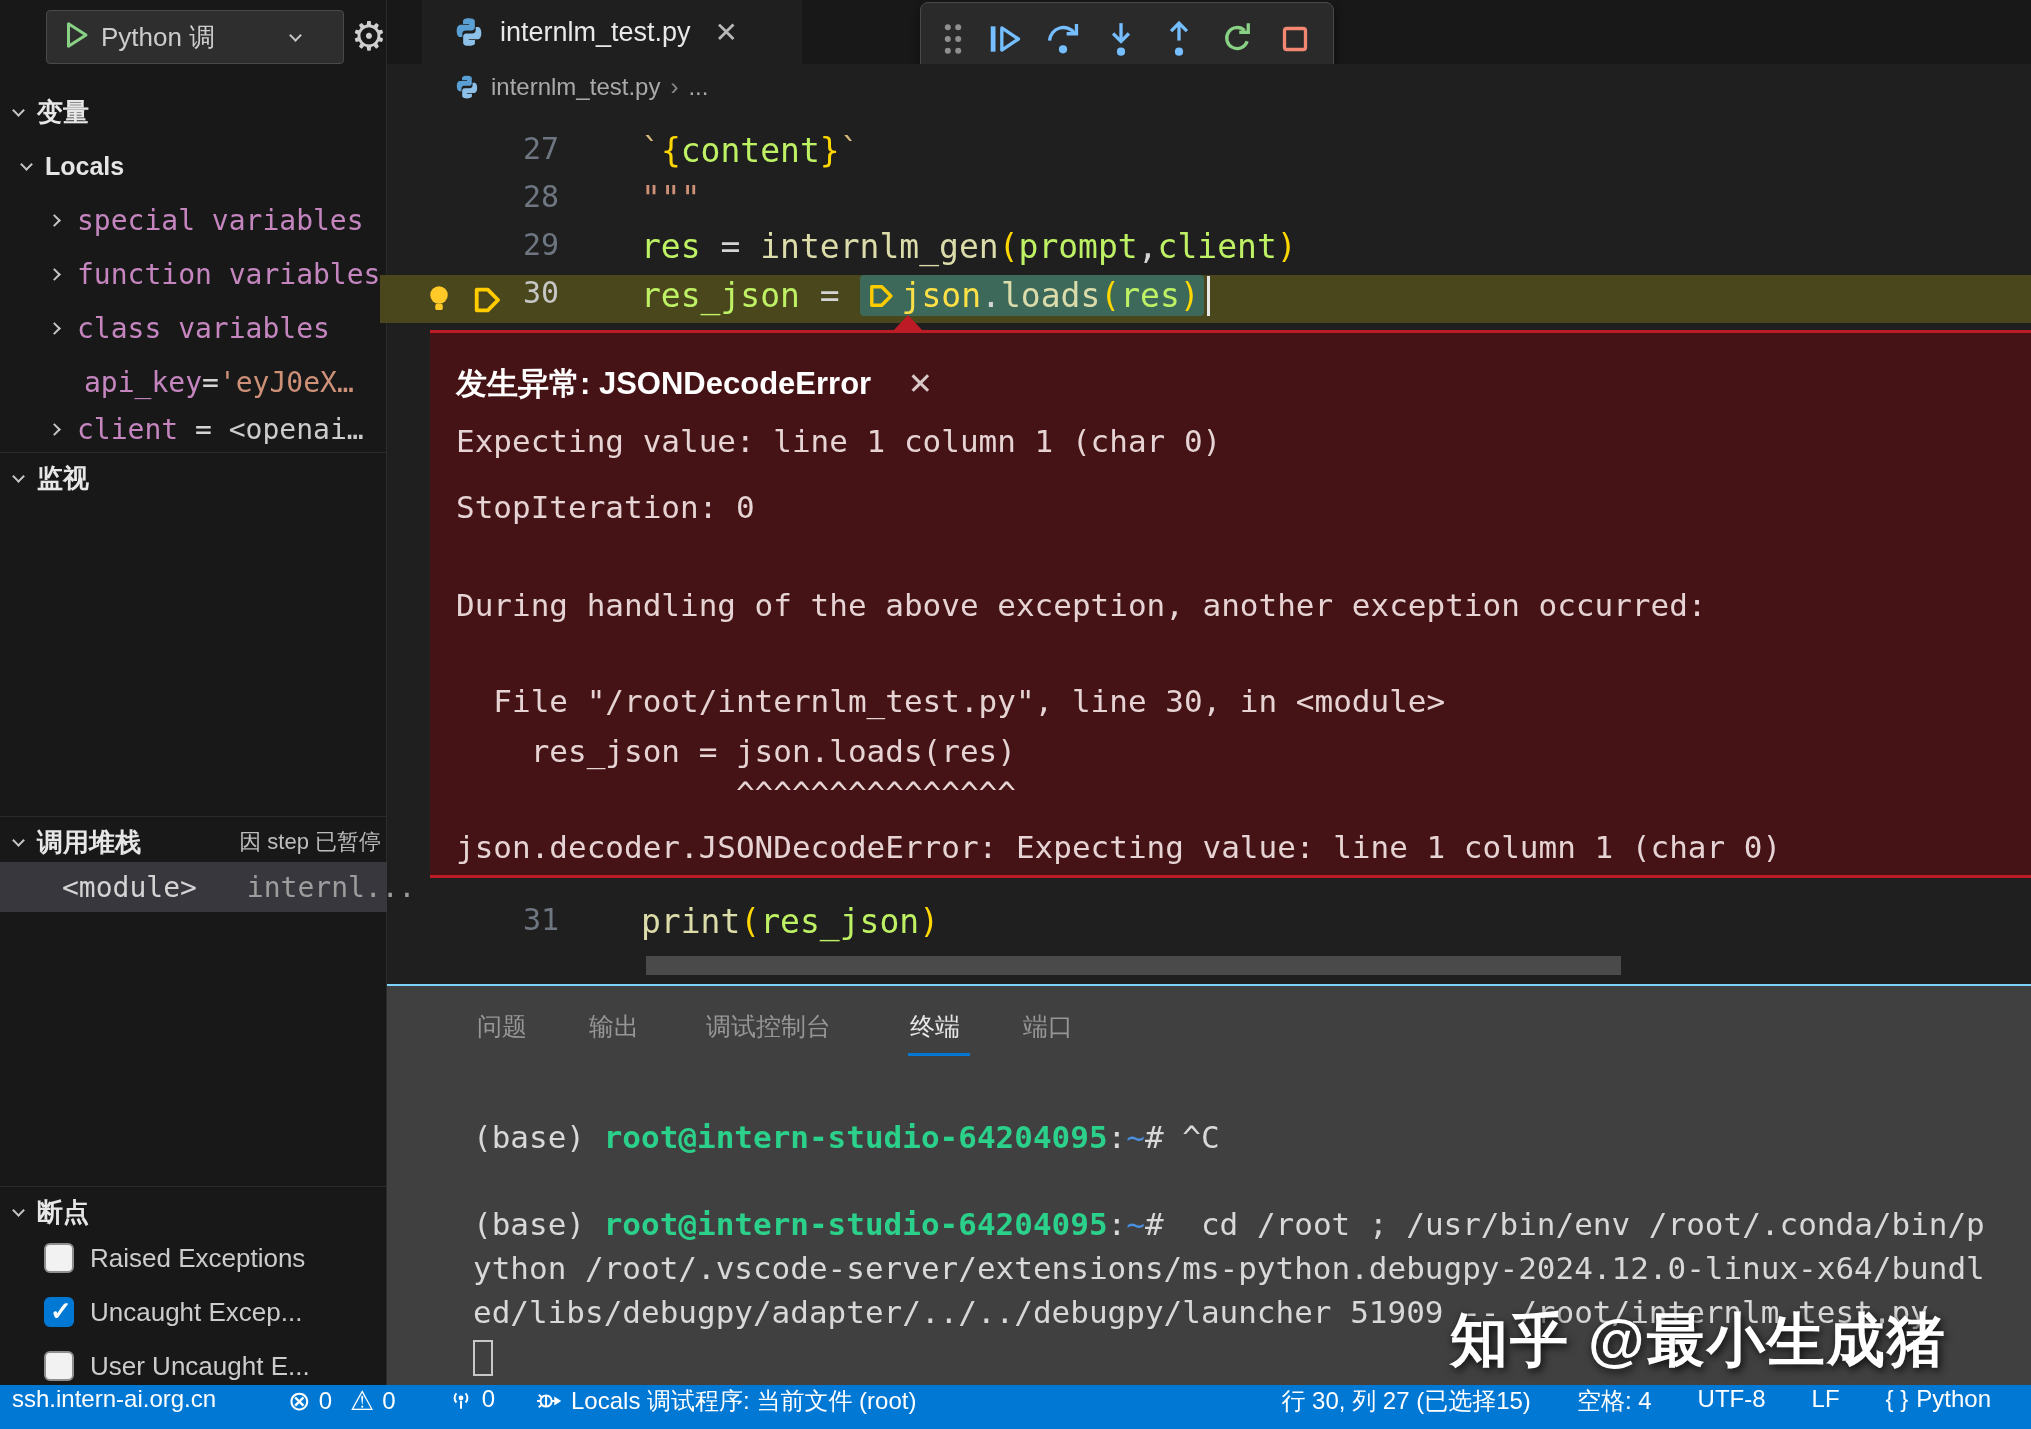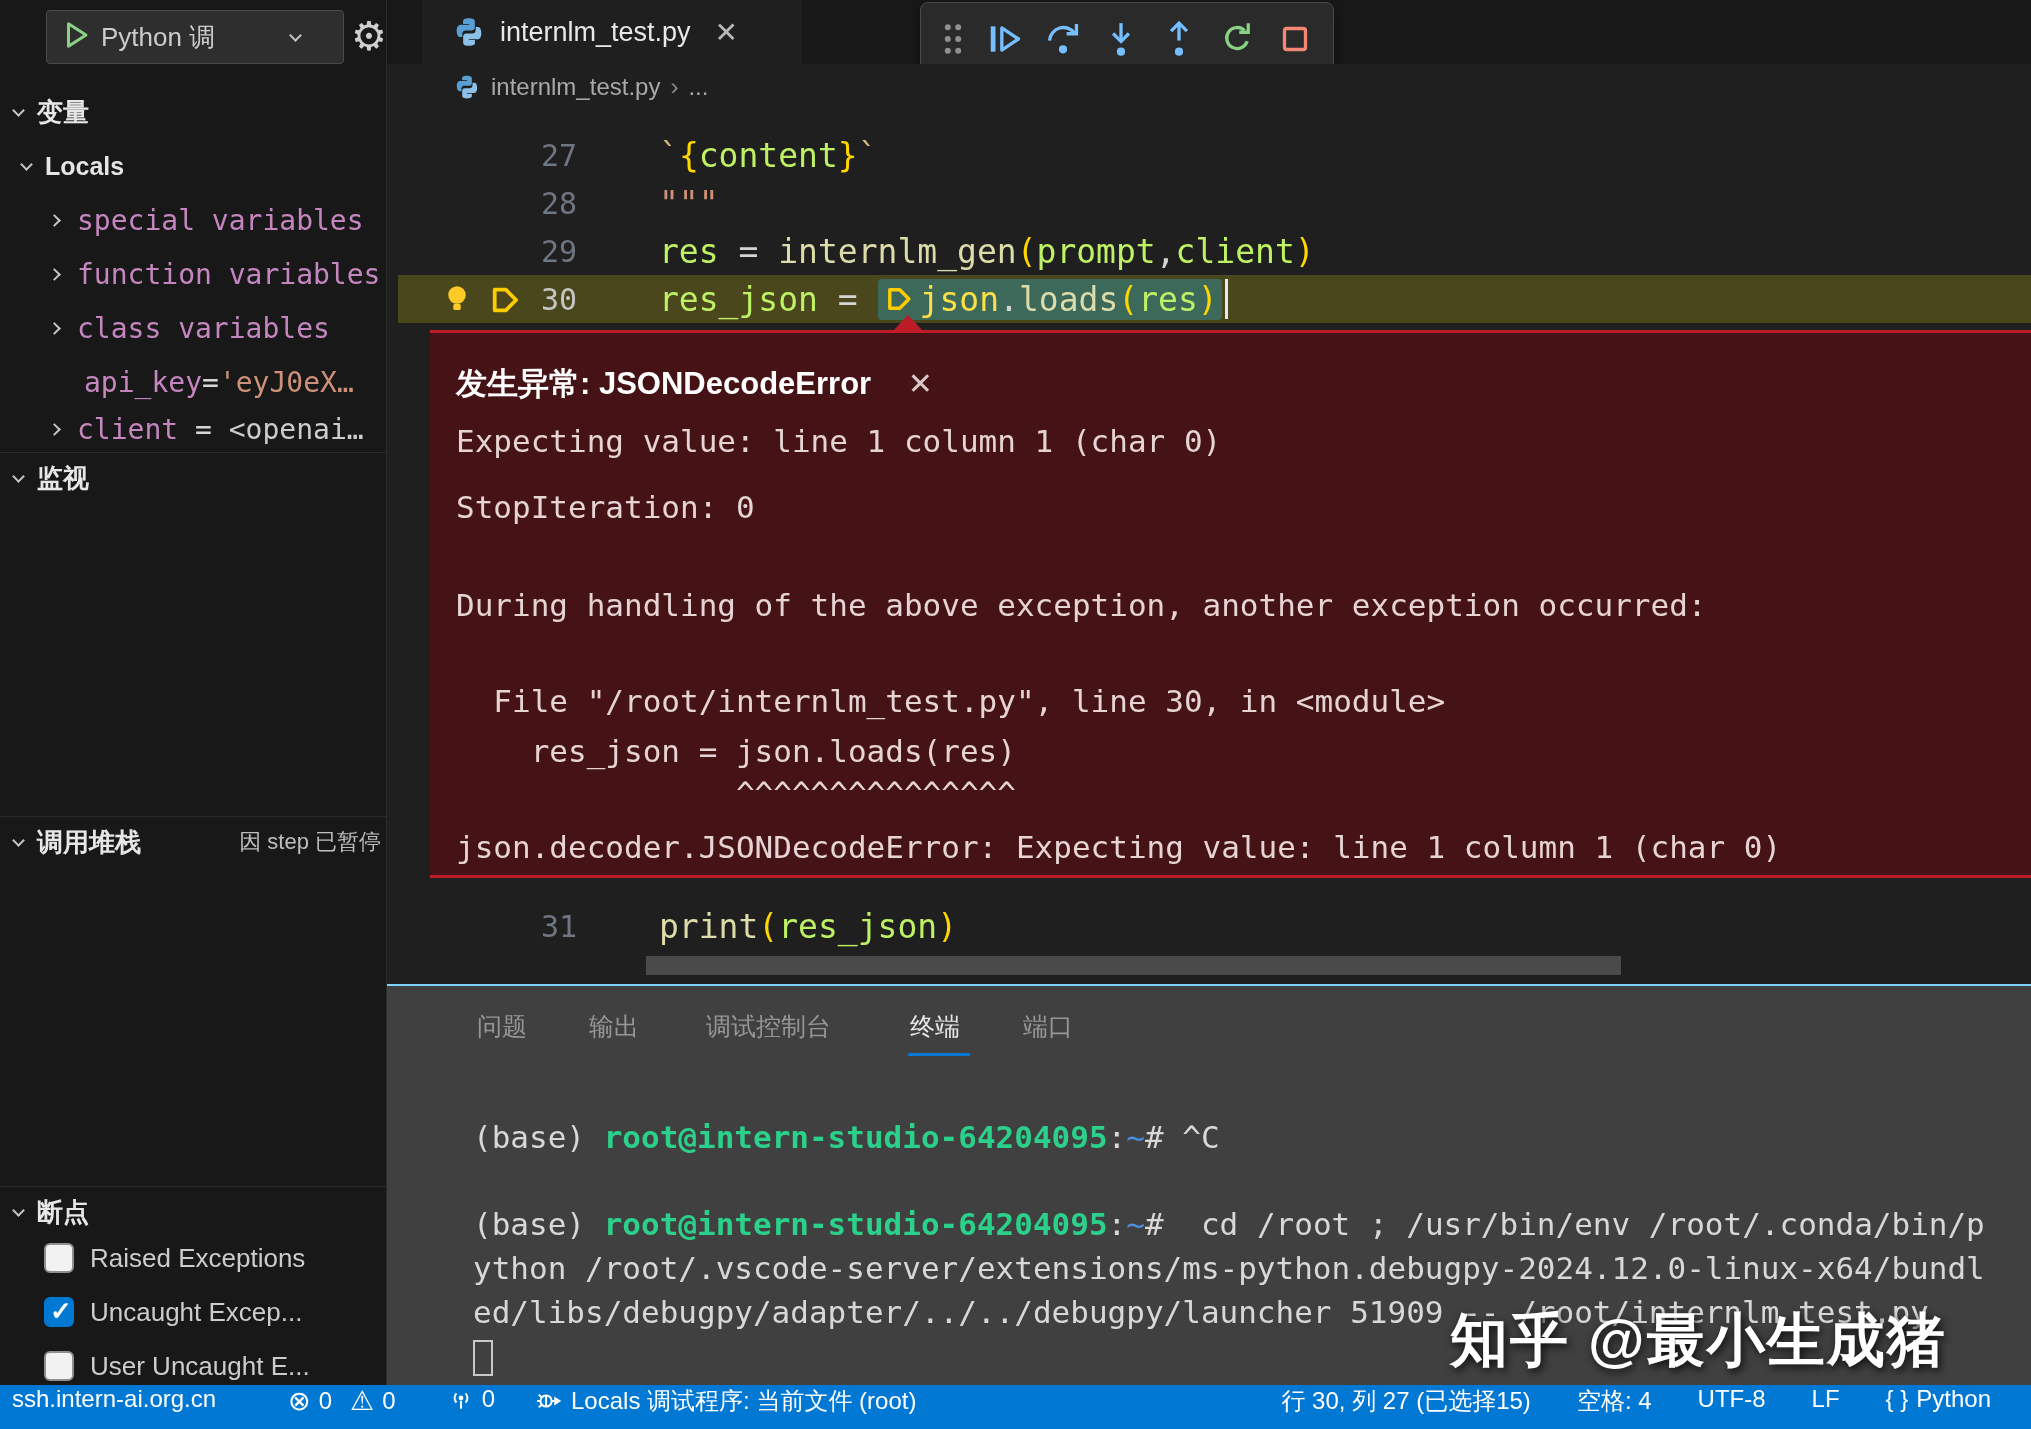--- a/index.html
+++ b/index.html
@@ -45,21 +45,21 @@
   .toolbar { position:absolute; left:920px; top:2px; height:74px; background:#2a2a2b;
              border:1px solid #4a4a4a; border-radius:8px; box-shadow:0 3px 10px rgba(0,0,0,.45);
              display:flex; align-items:center; gap:14px; padding:0 16px; }
   .tbtn { width:44px; height:50px; display:flex; align-items:center; justify-content:center; cursor:pointer; }
   .breadcrumb { position:absolute; left:387px; top:64px; right:0; height:46px; background:#1f1f1f;
                 display:flex; align-items:center; padding-left:66px; gap:10px;}
   .breadcrumb .bfile { color:#a9a9a9; font-size:24px; cursor:pointer;}
   .breadcrumb .bsep { color:#8a8a8a; font-size:24px; }
 
   
-  .cl { position:absolute; left:398px; right:0; height:48px; display:flex; align-items:center; }
+  .cl { position:absolute; left:380px; right:0; height:48px; display:flex; align-items:flex-start; }
   .gut { width:209px; flex:none; text-align:right; padding-right:30px; color:#6e7681; font-size:30px; position:relative;}
   .code { padding-left:52px; font-size:33px; white-space:pre; display:flex; align-items:center;}
   .hl30 { background:#4a471d; }
   .hl30 .gut { color:#c6c6c6; }
   .deco { position:absolute; left:44px; top:6px; display:flex; gap:14px; align-items:center;}
   .sel { background:#3c695a; border-radius:4px; display:inline-flex; align-items:center; padding:1px 4px; }
   .curs { display:inline-block; width:3px; height:40px; background:#e8e8e8; margin-left:3px; }
   .tok-var{color:#bef264} .tok-op{color:#d4d4d4} .tok-fn{color:#dcdcaa} .tok-brkt{color:#ffd700}
   .tok-str{color:#ce9178} .tok-str2{color:#d7ba7d} .tok-cls{color:#fde047}
 
@@ -144,20 +144,24 @@
     <div class="sech" style="top:458px">
       <span class="chev down sm"></span>
       <span>监视</span>
     </div>
 
     <div class="sdiv" style="top:816px"></div>
     <div class="sech" style="top:822px">
       <span class="chev down sm"></span>
       <span>调用堆栈</span>
       <span class="badge">因 step 已暂停</span>
+    </div>
+    <div class="framerow mono">
+      <span style="color:#d4d4d4; font-size:28px; margin-left:62px">&lt;module&gt;</span>
+      <span style="color:#9d9d9d; font-size:28px; margin-left:50px">internl...</span>
     </div>
 
     <div class="sdiv" style="top:1186px"></div>
     <div class="sech" style="top:1192px">
       <span class="chev down sm"></span>
       <span>断点</span>
     </div>
     <div class="bprow" style="top:1234px">
       <span class="cbx"></span>
       <span class="bplabel">Raised Exceptions</span>

